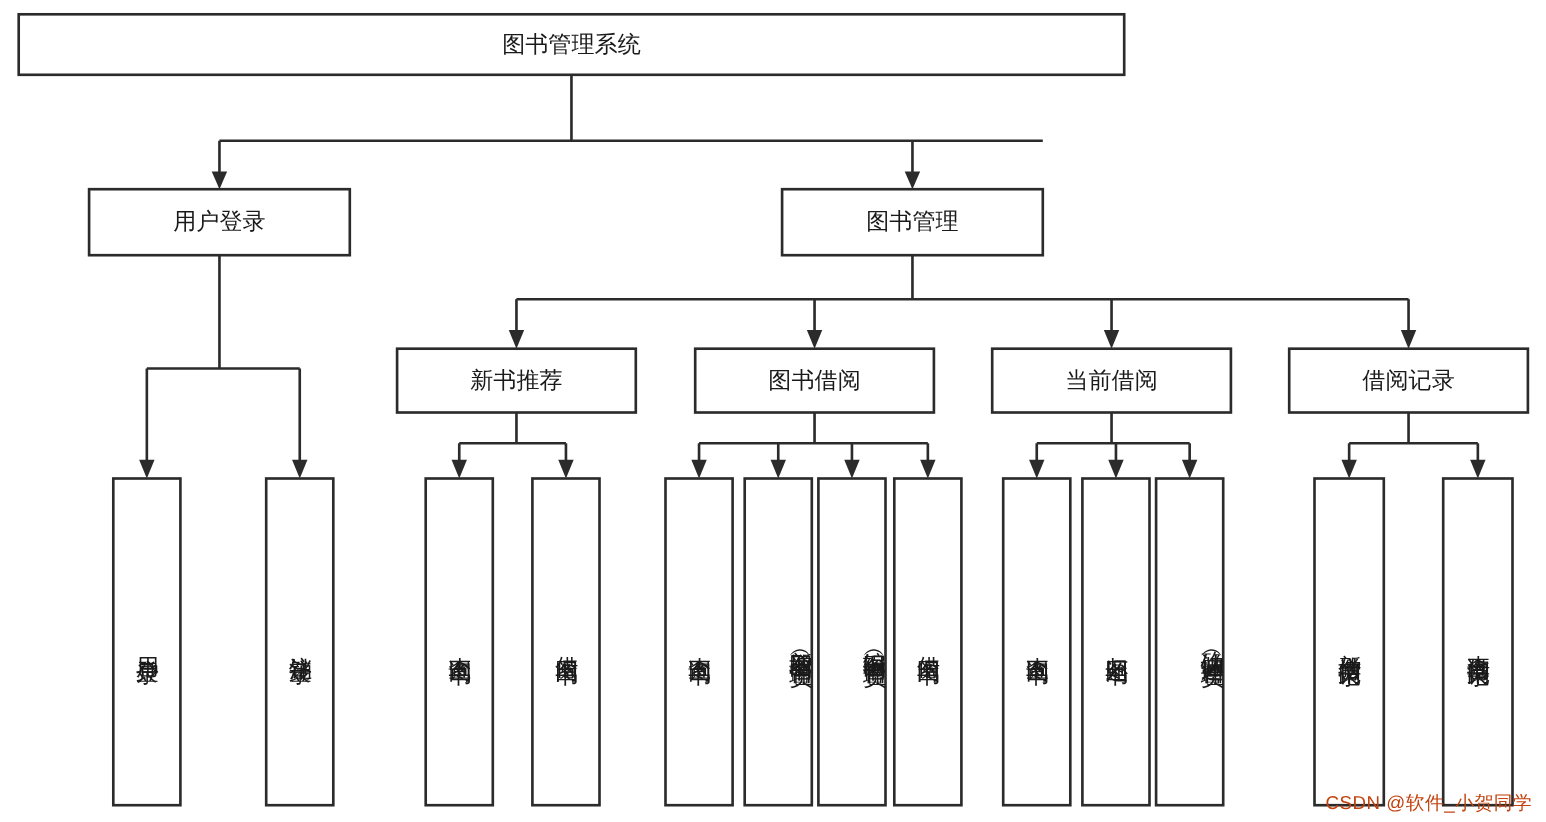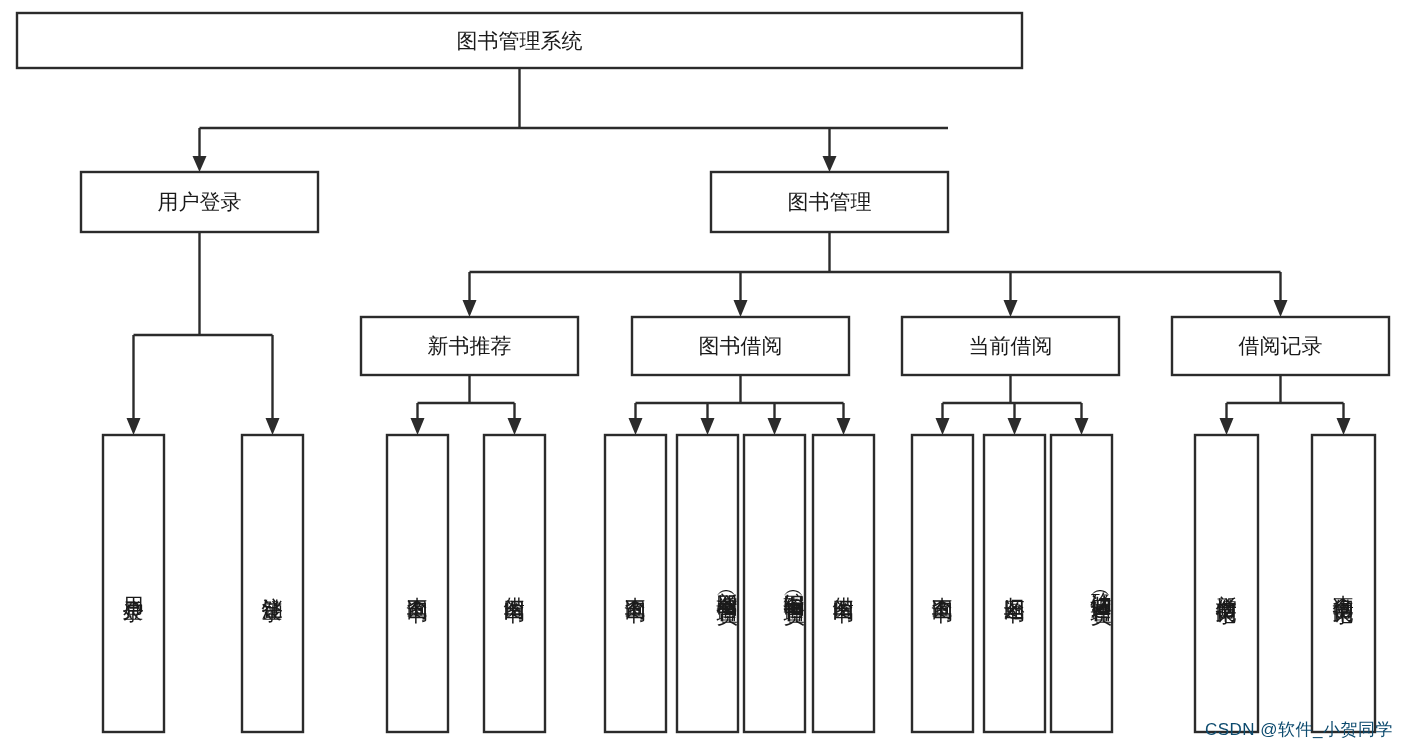--- a/index.html
+++ b/index.html
@@ -63,21 +63,21 @@
     text-align: center;
     white-space: nowrap;
     pointer-events: none;
   }
   .watermark {
     position: absolute;
     right: 12px;
     bottom: 6px;
     font-family: "Liberation Sans", "DejaVu Sans", sans-serif;
     font-size: 17px;
-    color: #0c4a6e;
+    color: #c2410c;
     letter-spacing: 0.5px;
     user-select: none;
   }
 </style>
 </head>
 <body>
 
 <div id="diagram-root">
 
   <svg id="tree-svg" viewBox="0 0 1405 747">

